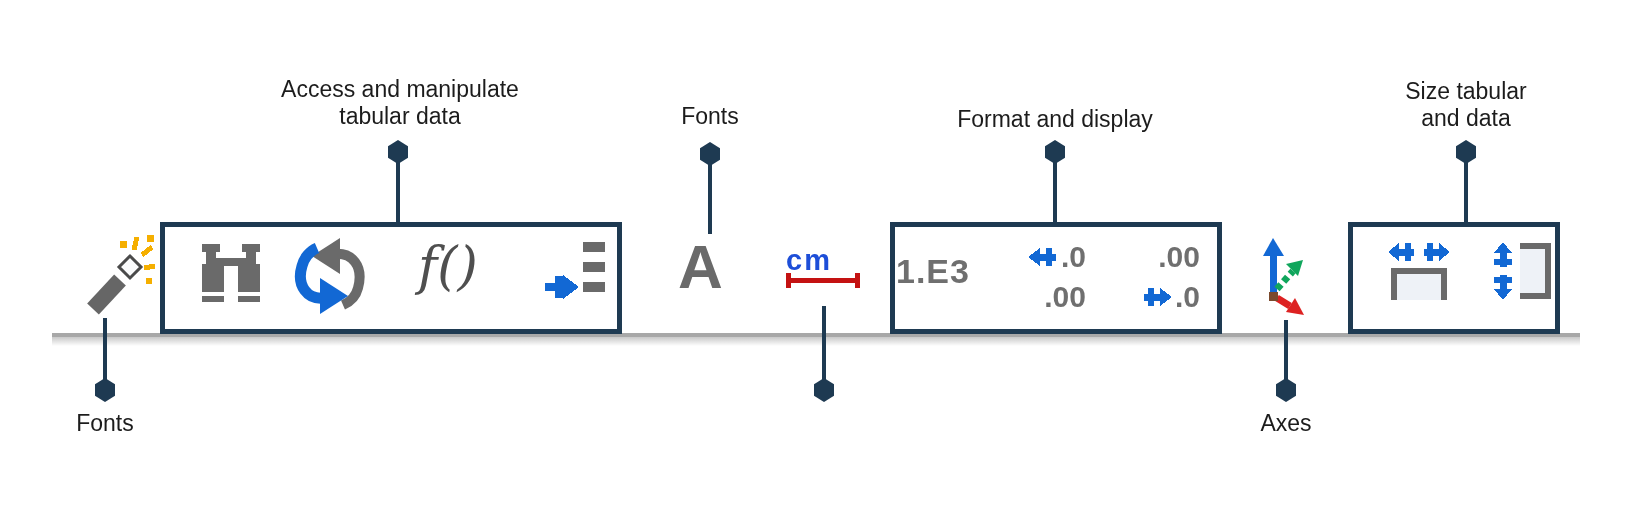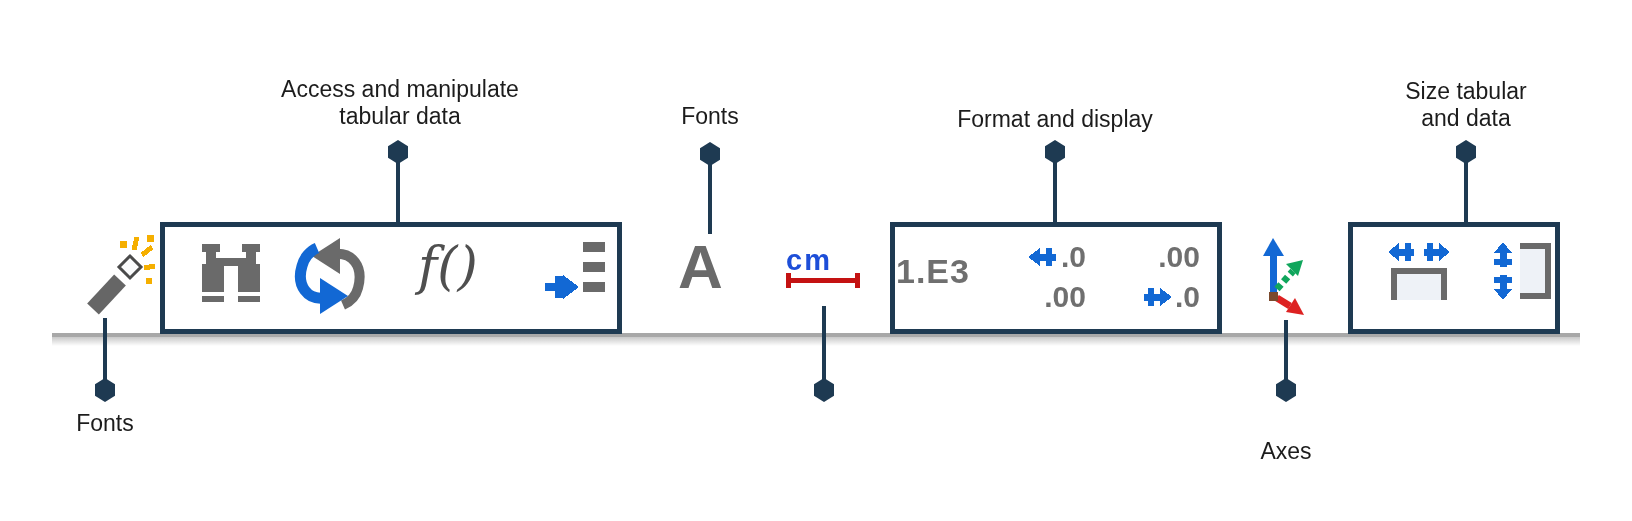--- a/index.html
+++ b/index.html
@@ -85,21 +85,21 @@
   <div class="abs hex" style="left:95px;top:378px;"></div>
   <div class="abs lbl" style="left:25px;top:410px;width:160px;">
     <div>Fonts</div>
   </div>
 
   <div class="abs stem" style="left:822px;top:306px;height:76px;"></div>
   <div class="abs hex" style="left:814px;top:378px;"></div>
 
   <div class="abs stem" style="left:1284px;top:320px;height:62px;"></div>
   <div class="abs hex" style="left:1276px;top:378px;"></div>
-  <div class="abs lbl" style="left:1206px;top:410px;width:160px;margin-top:28px;">
+  <div class="abs lbl" style="left:1206px;top:410px;width:160px;">
     <div>Axes</div>
   </div>
 
   <div class="abs icon" style="left:82px;top:234px;">
     <svg width="74" height="84" viewBox="0 0 74 84">
       <line x1="11" y1="75" x2="38" y2="46" stroke="#666666" stroke-width="16"></line>
       <polygon points="48,22 59,33 48,44 37,33" fill="#fafbfc" stroke="#4a4a4a" stroke-width="3"></polygon>
       <g stroke="#f5af00" stroke-width="5" shape-rendering="crispEdges">
         <line x1="52" y1="16" x2="55" y2="3"></line>
         <line x1="60" y1="21" x2="70" y2="13"></line>

